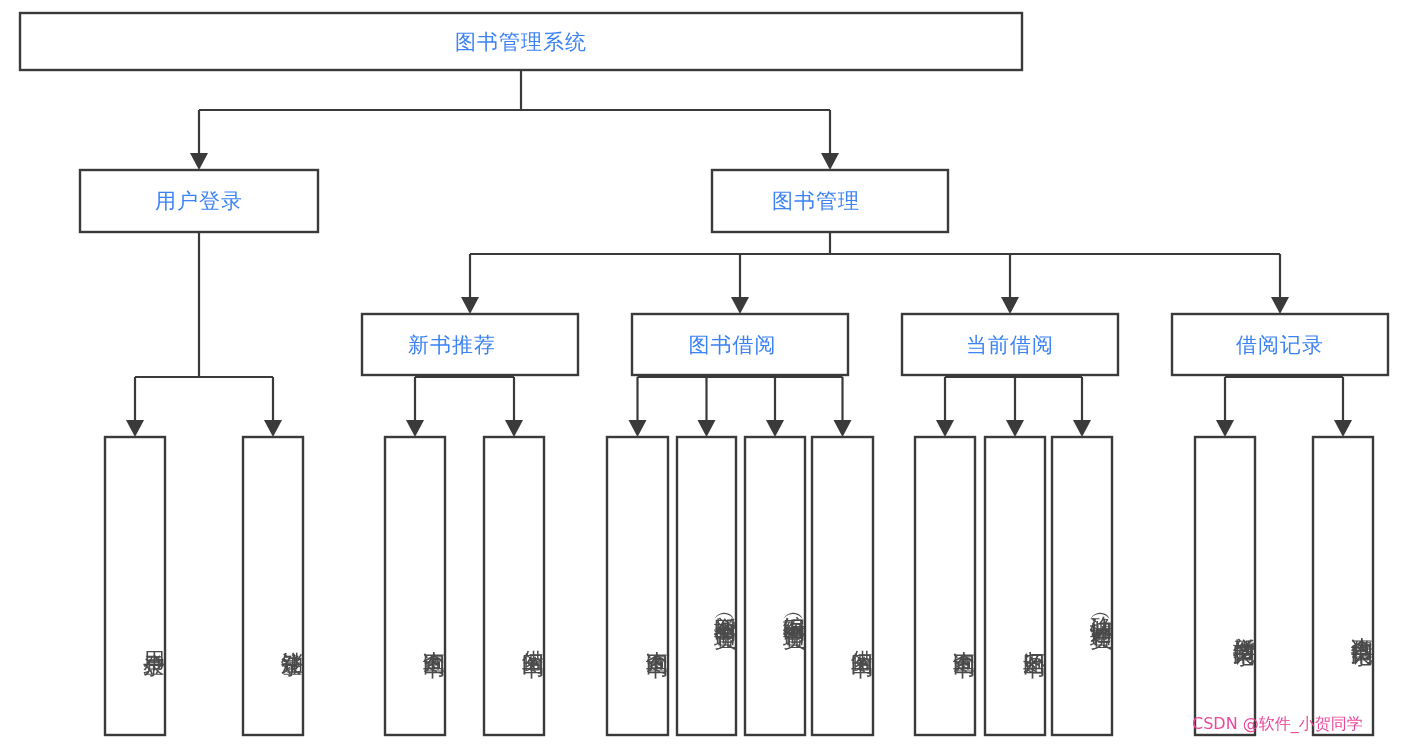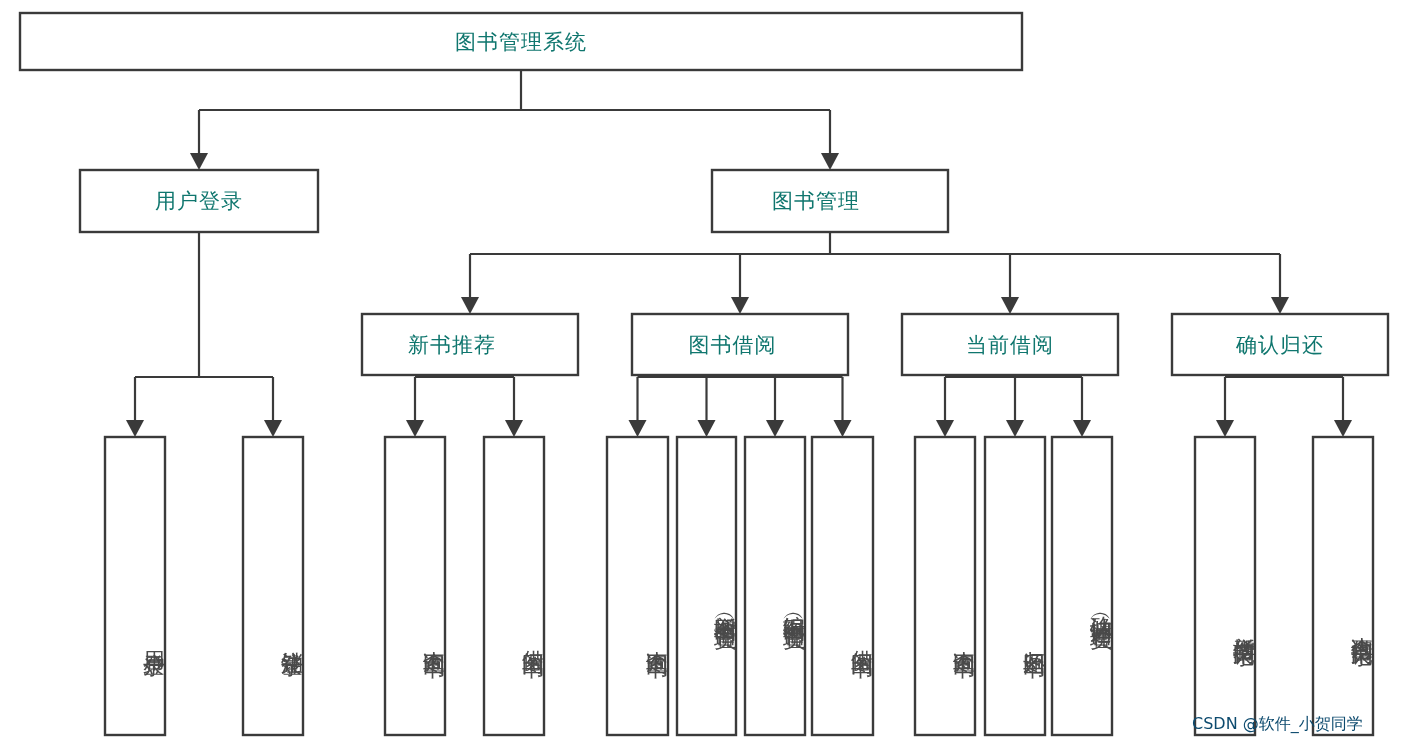--- a/index.html
+++ b/index.html
@@ -10,21 +10,21 @@
   }
   #stage{position:relative;width:1405px;height:747px;background:#fff;}
   svg{position:absolute;left:0;top:0;}
   .box{fill:#ffffff;stroke:#3a3a3a;stroke-width:2.4;}
   .link{fill:none;stroke:#3a3a3a;stroke-width:2.2;}
   .arrowhead{fill:#3a3a3a;stroke:none;}
   .watermark{
     position:absolute;
     left:1192px;top:714px;
     font-size:16px;
-    color:#0c4a6e;
+    color:#ec4899;
     white-space:nowrap;
     font-family:"DejaVu Sans","Liberation Sans",sans-serif;
     pointer-events:none;
   }
   .vbox-label{
     position:absolute;
     writing-mode:vertical-rl;
     text-orientation:upright;
     font-size:22px;
     color:#4a4a4a;
@@ -32,21 +32,21 @@
     line-height:1;
     display:flex;
     align-items:flex-start;
     justify-content:center;
     text-align:center;
     font-family:"DejaVu Sans","Liberation Sans",sans-serif;
   }
   .hbox-label{
     position:absolute;
     font-size:21px;
-    color:#0f766e;
+    color:#3b82f6;
     letter-spacing:1px;
     display:flex;
     align-items:center;
     justify-content:center;
     font-family:"DejaVu Sans","Liberation Sans",sans-serif;
   }
 </style>
 </head>
 <body>
 
@@ -125,21 +125,21 @@
       <rect class="box" x="1195" y="437" width="60" height="298"></rect>
       <rect class="box" x="1313" y="437" width="60" height="298"></rect>
     </svg>
   <div id="labels">
       <div class="hbox-label" style="left: 20px; top: 13px; width: 1002px; height: 57px;">图书管理系统</div>
       <div class="hbox-label" style="left: 80px; top: 170px; width: 238px; height: 62px;">用户登录</div>
       <div class="hbox-label" style="left: 712px; top: 170px; width: 208px; height: 62px;">图书管理</div>
       <div class="hbox-label" style="left: 362px; top: 314px; width: 180px; height: 61px;">新书推荐</div>
       <div class="hbox-label" style="left: 632px; top: 314px; width: 201px; height: 61px;">图书借阅</div>
       <div class="hbox-label" style="left: 902px; top: 314px; width: 216px; height: 61px;">当前借阅</div>
-      <div class="hbox-label" style="left: 1172px; top: 314px; width: 216px; height: 61px;">确认归还</div>
+      <div class="hbox-label" style="left: 1172px; top: 314px; width: 216px; height: 61px;">借阅记录</div>
       <div class="vbox-label" style="left: 105px; top: 437px; width: 60px; height: 298px; font-size: 22px; padding-top: 101px; box-sizing: border-box;">用户登录</div>
       <div class="vbox-label" style="left: 243px; top: 437px; width: 60px; height: 298px; font-size: 22px; padding-top: 101px; box-sizing: border-box;">注销登录</div>
       <div class="vbox-label" style="left: 385px; top: 437px; width: 60px; height: 298px; font-size: 22px; padding-top: 101px; box-sizing: border-box;">查询图书</div>
       <div class="vbox-label" style="left: 484px; top: 437px; width: 60px; height: 298px; font-size: 22px; padding-top: 101px; box-sizing: border-box;">借阅图书</div>
       <div class="vbox-label" style="left: 607px; top: 437px; width: 61px; height: 298px; font-size: 22px; padding-top: 101px; box-sizing: border-box;">查询图书</div>
       <div class="vbox-label" style="left: 677px; top: 437px; width: 59px; height: 298px; font-size: 22px; padding-top: 41px; box-sizing: border-box;">新增图书（管理员）</div>
       <div class="vbox-label" style="left: 745px; top: 437px; width: 60px; height: 298px; font-size: 22px; padding-top: 41px; box-sizing: border-box;">编辑图书（管理员）</div>
       <div class="vbox-label" style="left: 812px; top: 437px; width: 61px; height: 298px; font-size: 22px; padding-top: 101px; box-sizing: border-box;">借阅图书</div>
       <div class="vbox-label" style="left: 915px; top: 437px; width: 60px; height: 298px; font-size: 22px; padding-top: 101px; box-sizing: border-box;">查询图书</div>
       <div class="vbox-label" style="left: 985px; top: 437px; width: 60px; height: 298px; font-size: 22px; padding-top: 101px; box-sizing: border-box;">归还图书</div>

